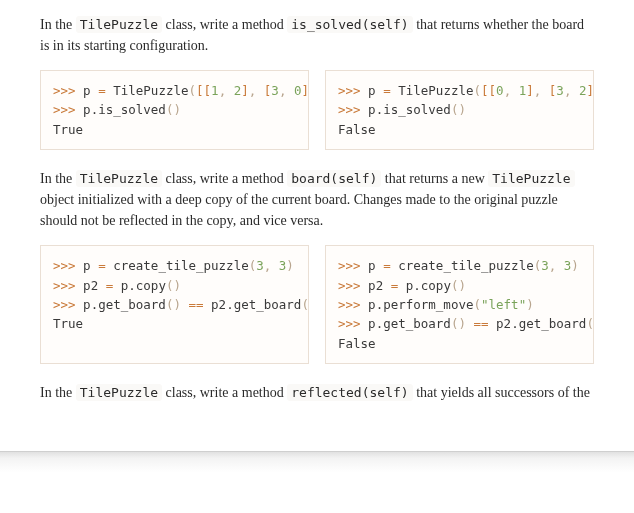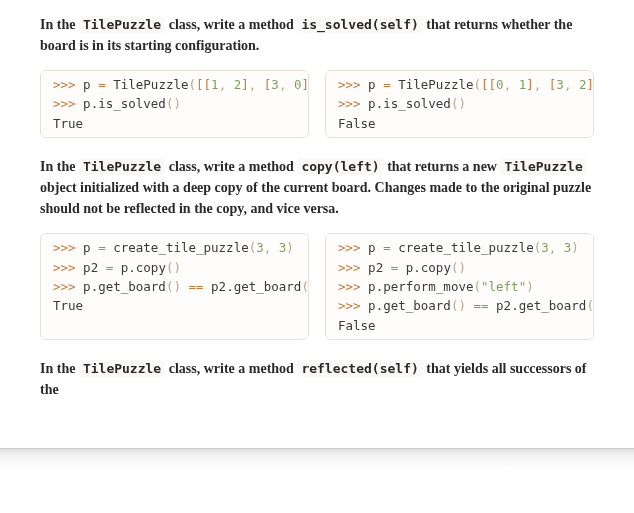--- a/index.html
+++ b/index.html
@@ -10,41 +10,40 @@
     font-size: 14px;
     line-height: 1.5;
     color: #2a2a2a;
     width: 634px;
   }
   .page {
     padding: 4px 40px 24px 40px;
   }
   .prose {
     margin: 10px 0 14px 0;
-    font-weight: bold;
   }
   .mono {
     font-family: 'Menlo', 'Consolas', monospace;
     font-size: 12.5px;
     background: #faf9f7;
     padding: 1px 4px;
     border-radius: 3px;
   }
   .prose .mono { font-size: 13px; }
   .pair {
     display: flex;
     gap: 16px;
     margin: 8px 0 18px 0;
   }
   .codebox {
     flex: 1 1 0;
     background: #fffdfb;
     border: 1px solid #eadfd4;
-    border-radius: 6px;
-    padding: 4px 12px;
+    border-radius: 0;
+    padding: 10px 12px;
     font-family: 'Menlo', 'Consolas', monospace;
     font-size: 12.5px;
     line-height: 1.55;
     white-space: pre;
     overflow-x: auto;
     color: #3a3a3a;
   }
   .tok-prompt { color: #c97a3a; }
   .tok-op     { color: #c97a3a; }
   .tok-call   { color: #3a3a3a; }
@@ -69,21 +68,21 @@
 
   <div class="pair">
     <div class="codebox"><span class="tok-prompt">&gt;&gt;&gt; </span><span class="tok-call">p </span><span class="tok-op">= </span><span class="tok-call">TilePuzzle</span><span class="tok-punct">(</span><span class="tok-bracket">[</span><span class="tok-bracket">[</span><span class="tok-num">1</span><span class="tok-punct">, </span><span class="tok-num">2</span><span class="tok-bracket">]</span><span class="tok-punct">, </span><span class="tok-bracket">[</span><span class="tok-num">3</span><span class="tok-punct">, </span><span class="tok-num">0</span><span class="tok-bracket">]</span>
 <span class="tok-prompt">&gt;&gt;&gt; </span><span class="tok-call">p.is_solved</span><span class="tok-punct">(</span><span class="tok-punct">)</span>
 <span class="tok-out">True</span></div>
     <div class="codebox"><span class="tok-prompt">&gt;&gt;&gt; </span><span class="tok-call">p </span><span class="tok-op">= </span><span class="tok-call">TilePuzzle</span><span class="tok-punct">(</span><span class="tok-bracket">[</span><span class="tok-bracket">[</span><span class="tok-num">0</span><span class="tok-punct">, </span><span class="tok-num">1</span><span class="tok-bracket">]</span><span class="tok-punct">, </span><span class="tok-bracket">[</span><span class="tok-num">3</span><span class="tok-punct">, </span><span class="tok-num">2</span><span class="tok-bracket">]</span>
 <span class="tok-prompt">&gt;&gt;&gt; </span><span class="tok-call">p.is_solved</span><span class="tok-punct">(</span><span class="tok-punct">)</span>
 <span class="tok-out">False</span></div>
   </div>
 
-  <p class="prose">In the <span class="mono">TilePuzzle</span> class, write a method <span class="mono">copy(left)</span> that returns a new <span class="mono">TilePuzzle</span> object initialized with a deep copy of the current board. Changes made to the original puzzle should not be reflected in the copy, and vice versa.</p>
+  <p class="prose">In the <span class="mono">TilePuzzle</span> class, write a method <span class="mono">board(self)</span> that returns a new <span class="mono">TilePuzzle</span> object initialized with a deep copy of the current board. Changes made to the original puzzle should not be reflected in the copy, and vice versa.</p>
 
   <div class="pair">
     <div class="codebox"><span class="tok-prompt">&gt;&gt;&gt; </span><span class="tok-call">p </span><span class="tok-op">= </span><span class="tok-call">create_tile_puzzle</span><span class="tok-punct">(</span><span class="tok-num">3</span><span class="tok-punct">, </span><span class="tok-num">3</span><span class="tok-punct">)</span>
 <span class="tok-prompt">&gt;&gt;&gt; </span><span class="tok-call">p2 </span><span class="tok-op">= </span><span class="tok-call">p.copy</span><span class="tok-punct">(</span><span class="tok-punct">)</span>
 <span class="tok-prompt">&gt;&gt;&gt; </span><span class="tok-call">p.get_board</span><span class="tok-punct">(</span><span class="tok-punct">)</span><span class="tok-op"> == </span><span class="tok-call">p2.get_board</span><span class="tok-punct">(</span><span class="tok-punct">)</span>
 <span class="tok-out">True</span></div>
     <div class="codebox"><span class="tok-prompt">&gt;&gt;&gt; </span><span class="tok-call">p </span><span class="tok-op">= </span><span class="tok-call">create_tile_puzzle</span><span class="tok-punct">(</span><span class="tok-num">3</span><span class="tok-punct">, </span><span class="tok-num">3</span><span class="tok-punct">)</span>
 <span class="tok-prompt">&gt;&gt;&gt; </span><span class="tok-call">p2 </span><span class="tok-op">= </span><span class="tok-call">p.copy</span><span class="tok-punct">(</span><span class="tok-punct">)</span>
 <span class="tok-prompt">&gt;&gt;&gt; </span><span class="tok-call">p.perform_move</span><span class="tok-punct">(</span><span class="tok-str">"left"</span><span class="tok-punct">)</span>
 <span class="tok-prompt">&gt;&gt;&gt; </span><span class="tok-call">p.get_board</span><span class="tok-punct">(</span><span class="tok-punct">)</span><span class="tok-op"> == </span><span class="tok-call">p2.get_board</span><span class="tok-punct">(</span><span class="tok-punct">)</span>

